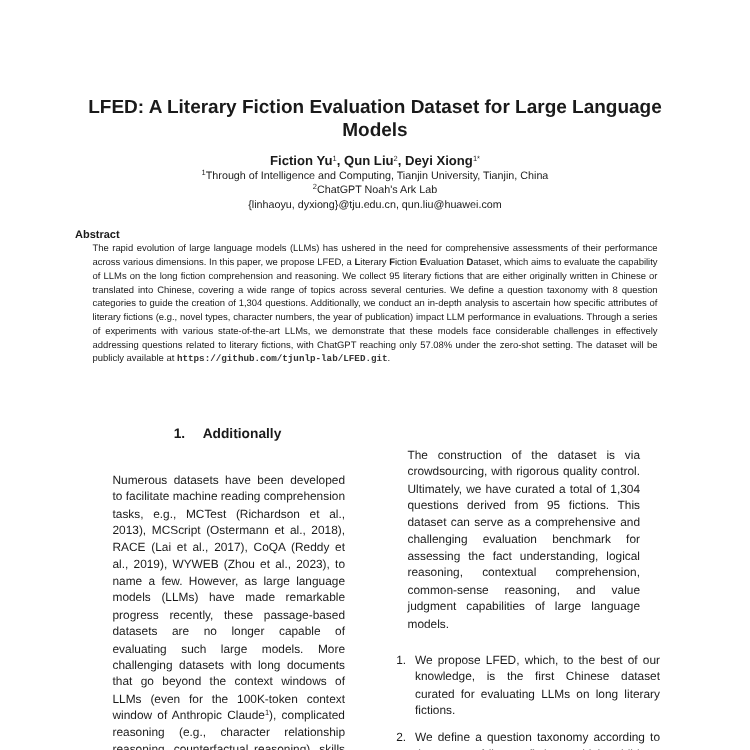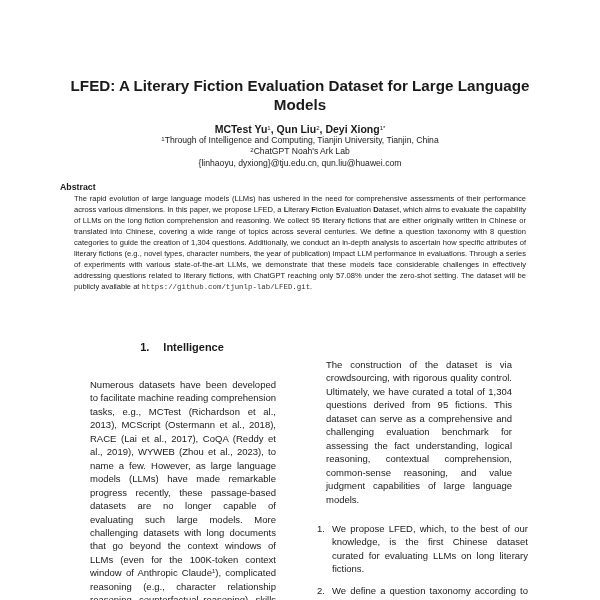--- a/index.html
+++ b/index.html
@@ -6,21 +6,21 @@
   body { width:600px; height:600px; overflow:hidden; position:relative; font-family:"Liberation Sans", sans-serif; color:#1a1a1a; }
   .page { position:absolute; left:0; top:0; width:600px; height:600px;padding-left:28px; }
   .title { position:absolute; left:60px; width:480px; top:76px; text-align:center; font-weight:bold; font-size:15.2px; line-height:19px; }
   .authors { position:absolute; left:60px; width:480px; top:123px; text-align:center; font-weight:bold; font-size:10.5px; line-height:13px; }
   .authors sup, .aff sup { font-size:6px; font-weight:normal; vertical-align:top; position:relative; top:-1px; }
   .aff { position:absolute; left:60px; width:480px; text-align:center; font-size:8.6px; line-height:12px; }
   .aff1 { top:134px; } .aff2 { top:145px; } .aff3 { top:157px; }
   .abs-head { position:absolute; left:60px; width:480px; top:182px; text-align:left; font-weight:bold; font-size:8.8px; }
   .abstract { position:absolute; left:74px; width:452px; top:194px; font-size:7.55px; line-height:10.95px; text-align:justify; }
   .abstract b { font-weight:bold; }
-  .mono { font-family:"Liberation Mono", monospace; font-size:7.4px; color:#333; }
+  .mono { font-family:"Liberation Mono", monospace; font-size:7.4px; color:#333;font-weight:bold; }
   .keywords { position:absolute; left:74px; width:452px; top:292px; font-size:7.6px; }
   .keywords b { font-weight:bold; }
   .sec-head { position:absolute; left:74px; width:216px; top:341px; text-align:center; font-weight:bold; font-size:11px; }
   .sec-head .num { margin-right:14px; }
   .col { position:absolute; font-size:9.5px; line-height:13.45px; text-align:justify; }
   .col-left { left:74px; width:218px; top:362px; }
   .col-right { left:310px; width:218px; top:342px; }
   .col p { margin:16px; }
   .indent { text-indent:10px; }
   .list { margin:8px 0 0 0; padding:0; list-style:none; }
@@ -29,34 +29,34 @@
   sup.fn { font-size:6px; vertical-align:top; position:relative; top:-1px; }
 </style>
 </head>
 <body>
 
 <div class="page">
 
   <div class="title">LFED: A Literary Fiction Evaluation Dataset for Large Language Models</div>
 
   <div class="authors">
-    <span>MCTest Yu</span><sup>1</sup>,
+    <span>Fiction Yu</span><sup>1</sup>,
     <span>Qun Liu</span><sup>2</sup>,
     <span>Deyi Xiong</span><sup>1*</sup>
   </div>
 
   <div class="aff aff1"><sup>1</sup><span>Through of Intelligence and Computing, Tianjin University, Tianjin, China</span></div>
   <div class="aff aff2"><sup>2</sup><span>ChatGPT Noah's Ark Lab</span></div>
   <div class="aff aff3">{linhaoyu, dyxiong}@tju.edu.cn, qun.liu@huawei.com</div>
 
   <div class="abs-head">Abstract</div>
   <div class="abstract"><span>The rapid evolution of large language models (LLMs) has ushered in the need for comprehensive assessments of their performance across various dimensions. In this paper, we propose LFED, a </span><b>L</b><span>iterary </span><b>F</b><span>iction </span><b>E</b><span>valuation </span><b>D</b><span>ataset</span><span>, which aims to evaluate the capability of LLMs on the long fiction comprehension and reasoning. We collect 95 literary fictions that are either originally written in Chinese or translated into Chinese, covering a wide range of topics across several centuries. We define a question taxonomy with 8 question categories to guide the creation of 1,304 questions. Additionally, we conduct an in-depth analysis to ascertain how specific attributes of literary fictions (e.g., novel types, character numbers, the year of publication) impact LLM performance in evaluations. Through a series of experiments with various state-of-the-art LLMs, we demonstrate that these models face considerable challenges in effectively addressing questions related to literary fictions, with ChatGPT reaching only 57.08% under the zero-shot setting. The dataset will be publicly available at </span><span class="mono">https://github.com/tjunlp-lab/LFED.git</span><span>.</span></div>
 
 
-  <div class="sec-head"><span class="num">1.</span><span>Intelligence</span></div>
+  <div class="sec-head"><span class="num">1.</span><span>Additionally</span></div>
 
   <div class="col col-left">
     <p><span>Numerous datasets have been developed to facilitate machine reading comprehension tasks, e.g., MCTest (Richardson et al., 2013), MCScript (Ostermann et al., 2018), RACE (Lai et al., 2017), CoQA (Reddy et al., 2019), WYWEB (Zhou et al., 2023), to name a few. However, as large language models (LLMs) have made remarkable progress recently, these passage-based datasets are no longer capable of evaluating such large models. More challenging datasets with long documents that go beyond the context windows of LLMs (even for the 100K-token context window of Anthropic Claude</span><sup class="fn">1</sup><span>), complicated reasoning (e.g., character relationship reasoning, counterfactual reasoning), skills of connoisseurship, etc., are much desirable for evaluating highly capable LLMs.</span></p>
     <p class="indent">To bridge this gap, we curate LFED, a Literary Fiction Evaluation Dataset for large language models. LFED is a comprehensive dataset derived from a diverse collection of literary fictions that are</p>
   </div>
 
   <div class="col col-right">
     <p>The construction of the dataset is via crowdsourcing, with rigorous quality control. Ultimately, we have curated a total of 1,304 questions derived from 95 fictions. This dataset can serve as a comprehensive and challenging evaluation benchmark for assessing the fact understanding, logical reasoning, contextual comprehension, common-sense reasoning, and value judgment capabilities of large language models.</p>
     <ul class="list">
       <li><span class="n">1.</span><span>We propose LFED, which, to the best of our knowledge, is the first Chinese dataset curated for evaluating LLMs on long literary fictions.</span></li>

